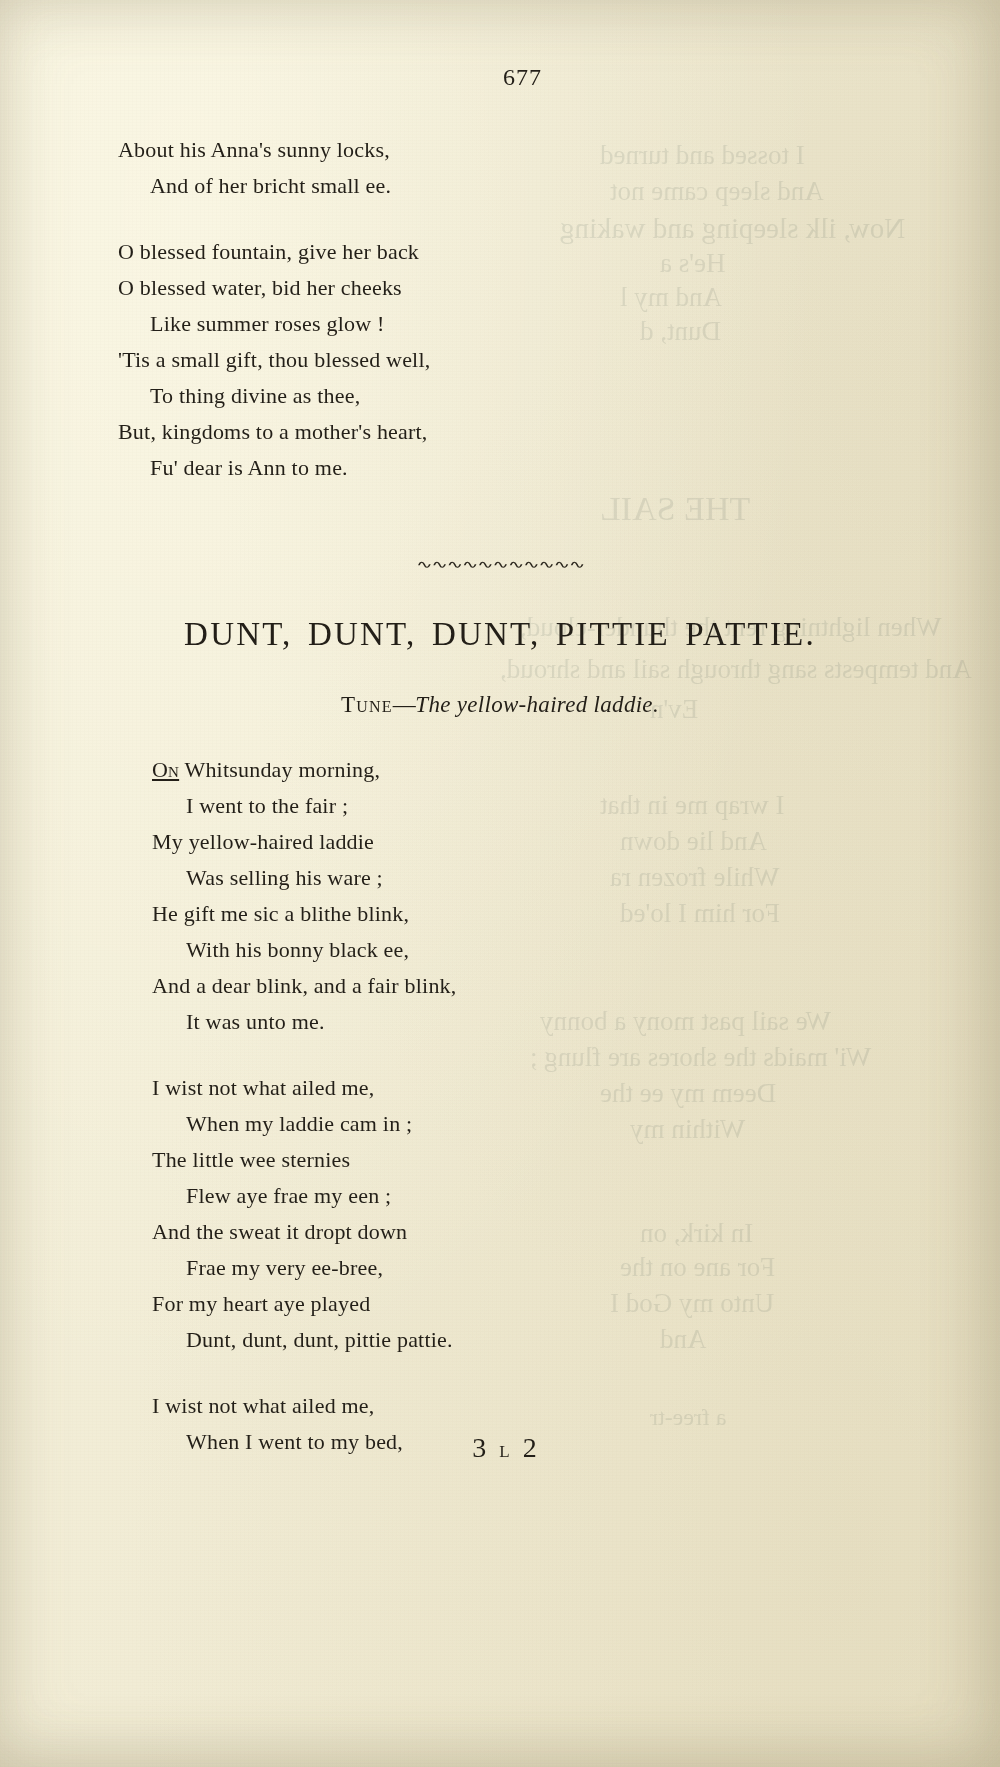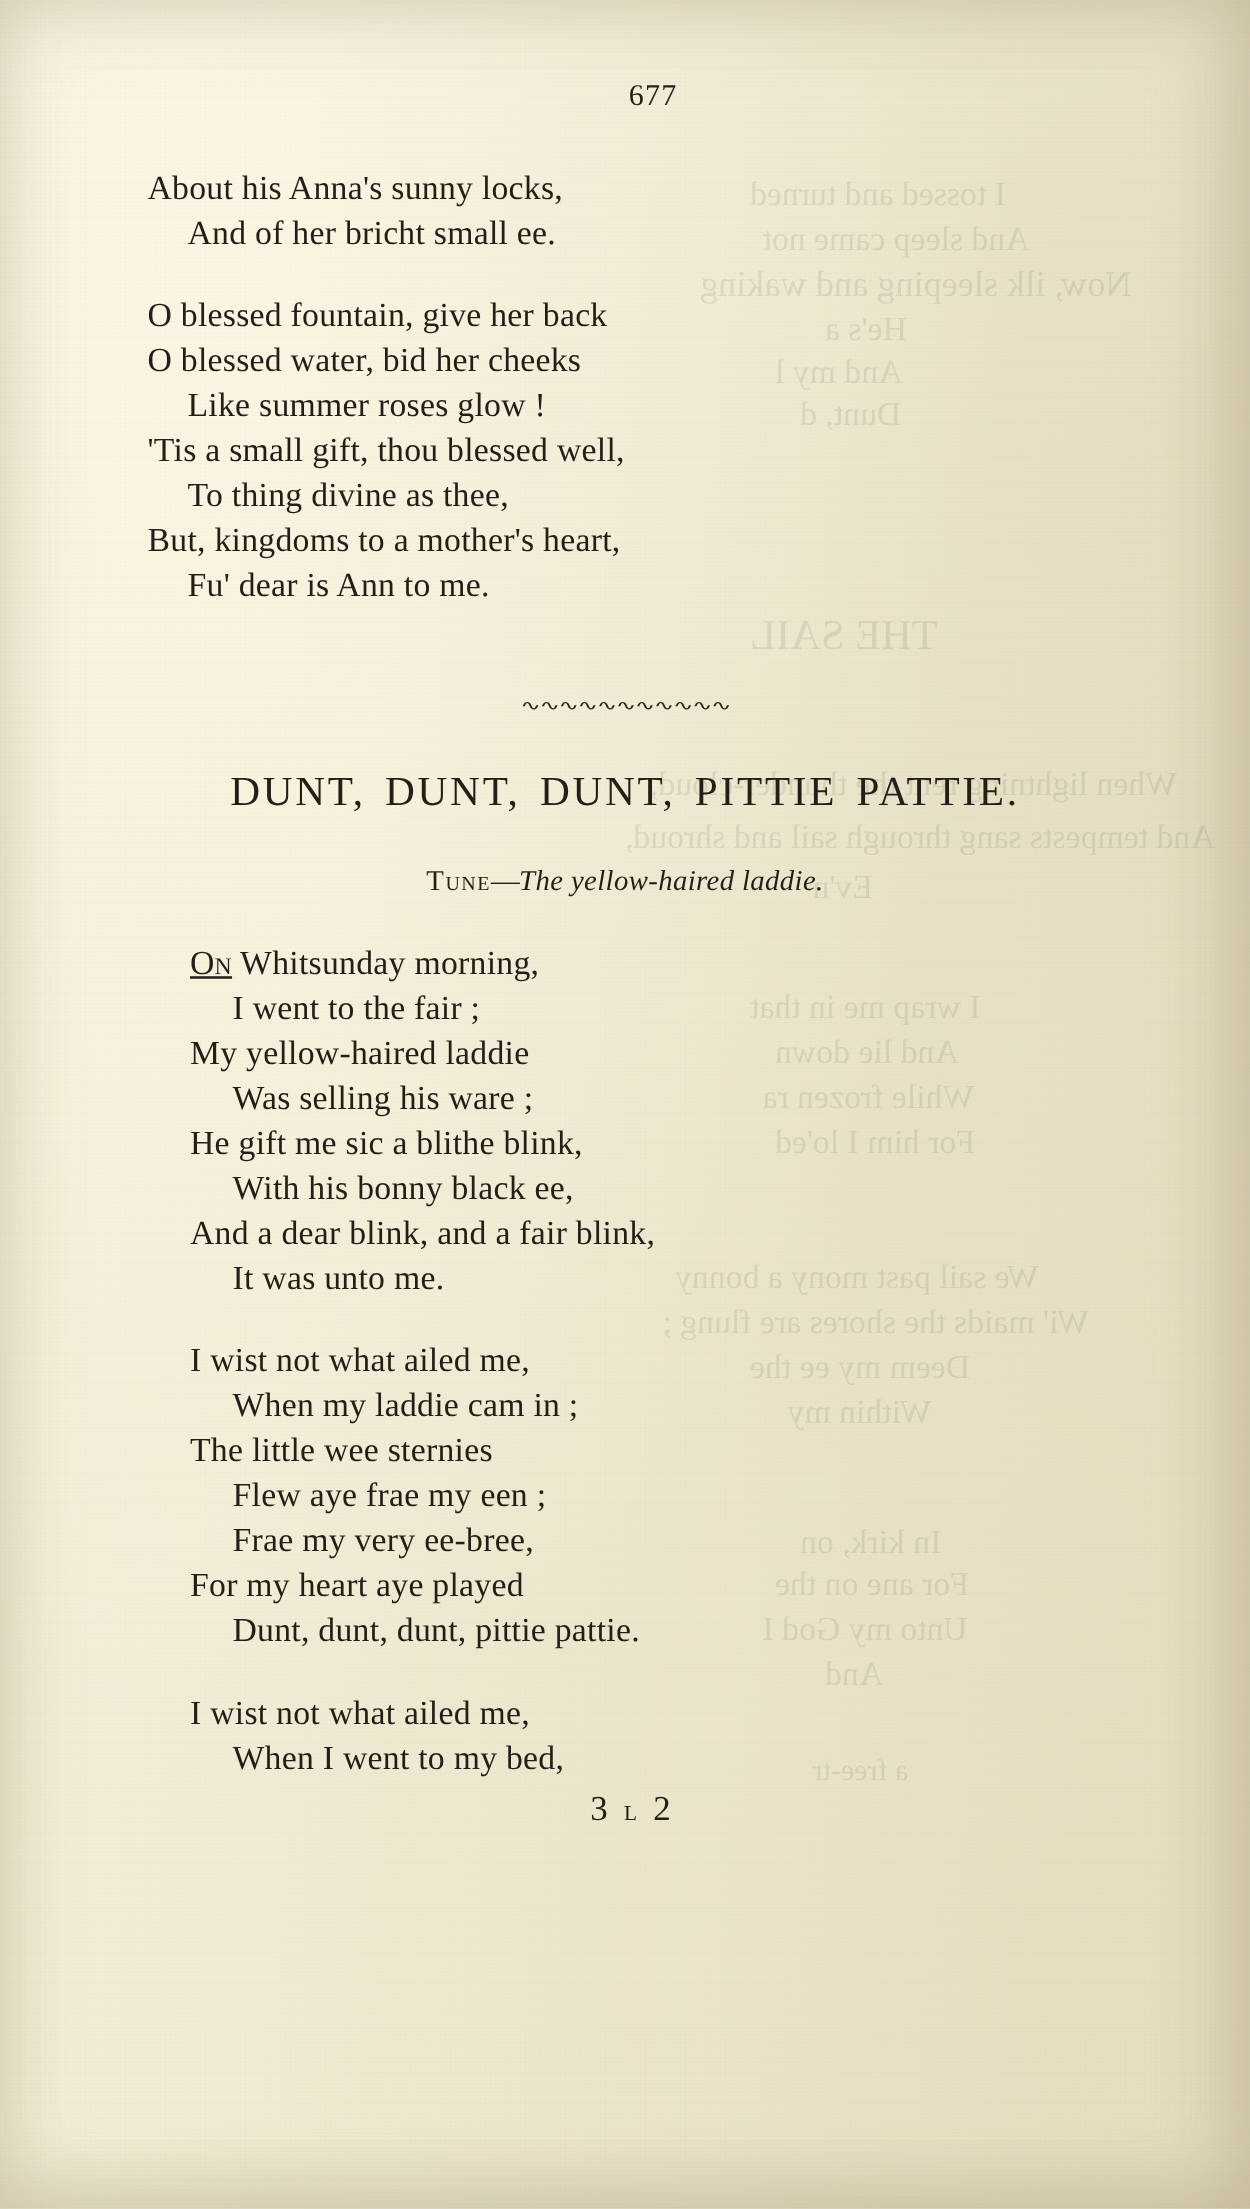--- a/index.html
+++ b/index.html
@@ -81,21 +81,21 @@
     padding-left: 45px;
   }
 
   .block {
     position: absolute;
     left: 0;
     width: 1000px;
   }
 
   .verse-line {
-    font-size: 27px;
+    font-size: 22px;
     line-height: 36px;
     white-space: pre;
     letter-spacing: 0.2px;
     text-indent: 0;
   }
   .indent { padding-left: 32px; }
 
   .stanza { margin-bottom: 30px; }
 
   .poem-a { left: 118px; width: 800px; }
@@ -230,20 +230,21 @@
           <div class="verse-line">He gift me sic a blithe blink,</div>
           <div class="verse-line indent">With his bonny black ee,</div>
           <div class="verse-line">And a dear blink, and a fair blink,</div>
           <div class="verse-line indent">It was unto me.</div>
         </div>
         <div class="stanza">
           <div class="verse-line">I wist not what ailed me,</div>
           <div class="verse-line indent">When my laddie cam in ;</div>
           <div class="verse-line">The little wee sternies</div>
           <div class="verse-line indent">Flew aye frae my een ;</div>
+          <div class="verse-line">And the sweat it dropt down</div>
           <div class="verse-line indent">Frae my very ee-bree,</div>
           <div class="verse-line">For my heart aye played</div>
           <div class="verse-line indent">Dunt, dunt, dunt, pittie pattie.</div>
         </div>
         <div class="stanza">
           <div class="verse-line">I wist not what ailed me,</div>
           <div class="verse-line indent">When I went to my bed,</div>
         </div>
       </div>
   </div>

